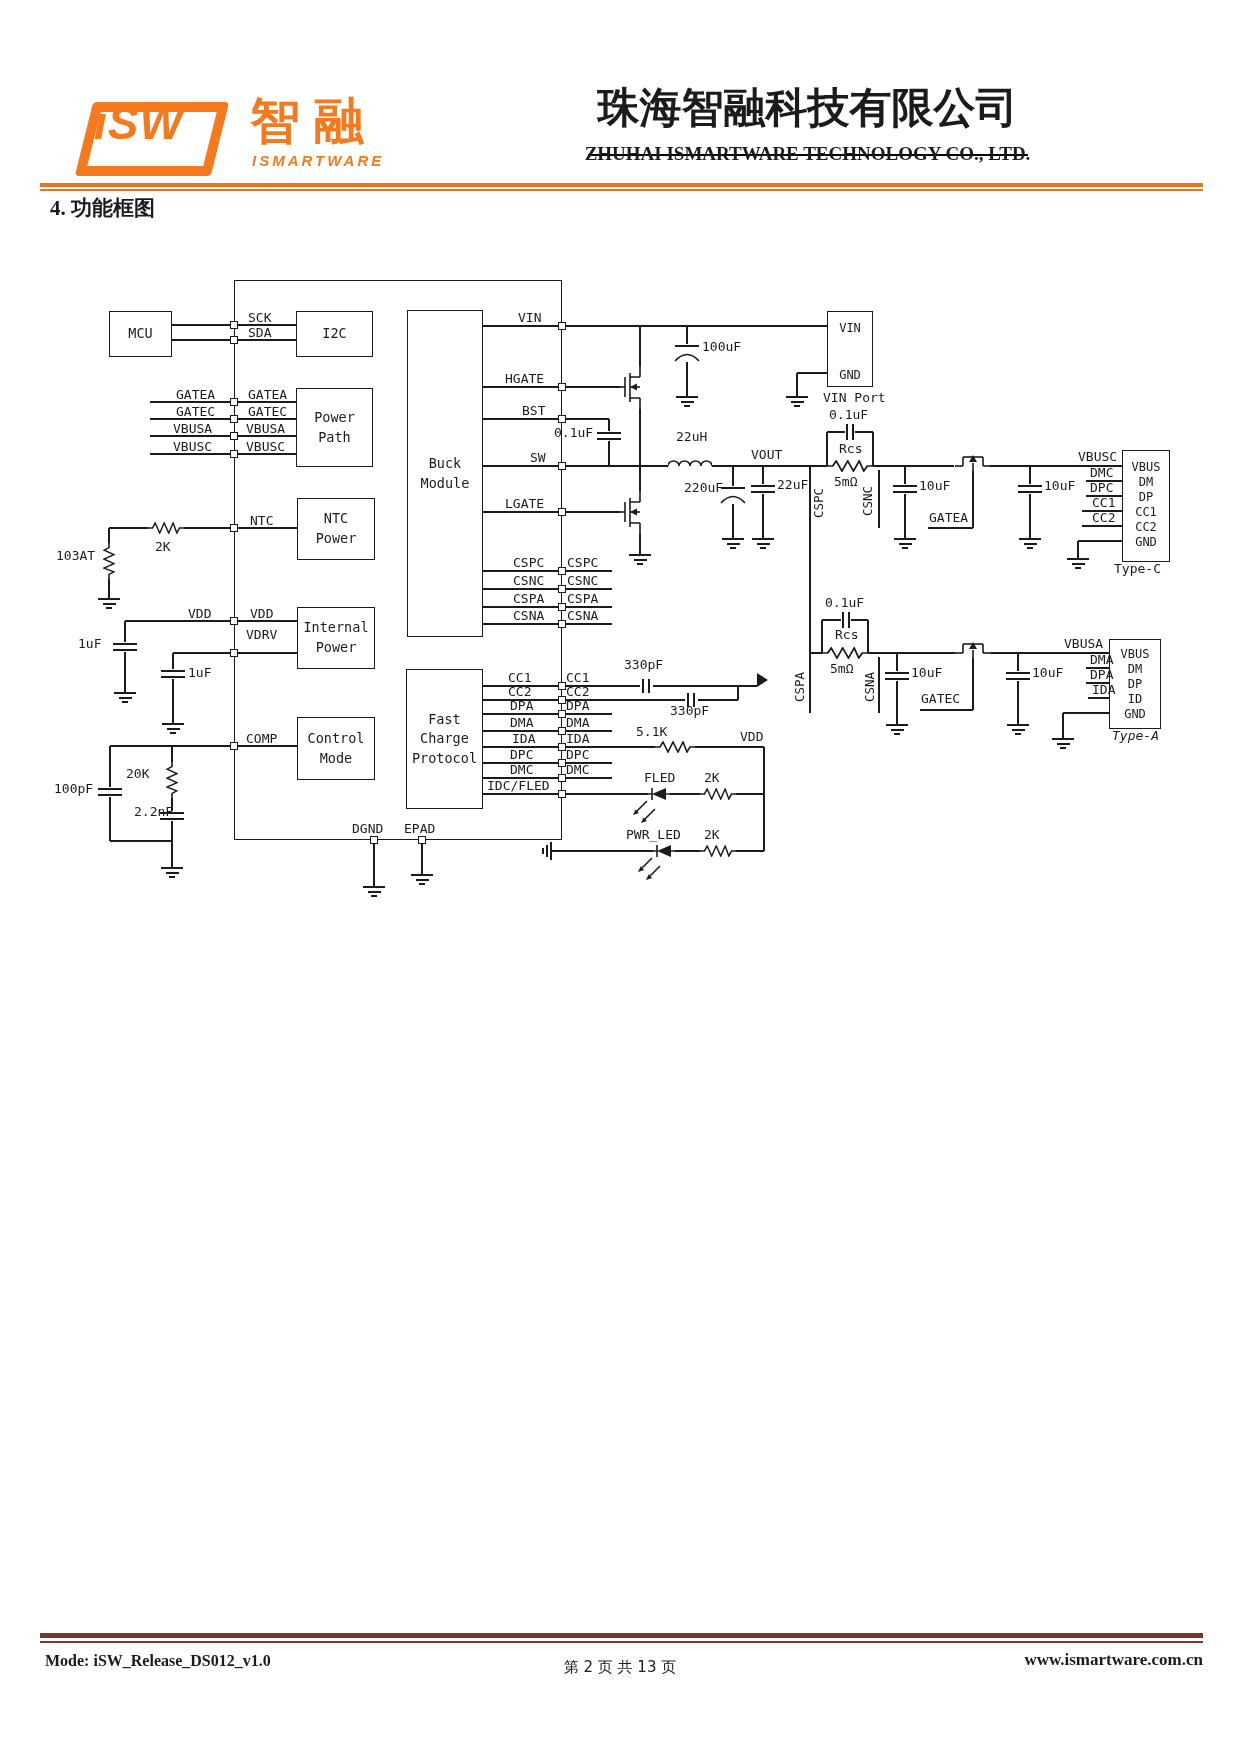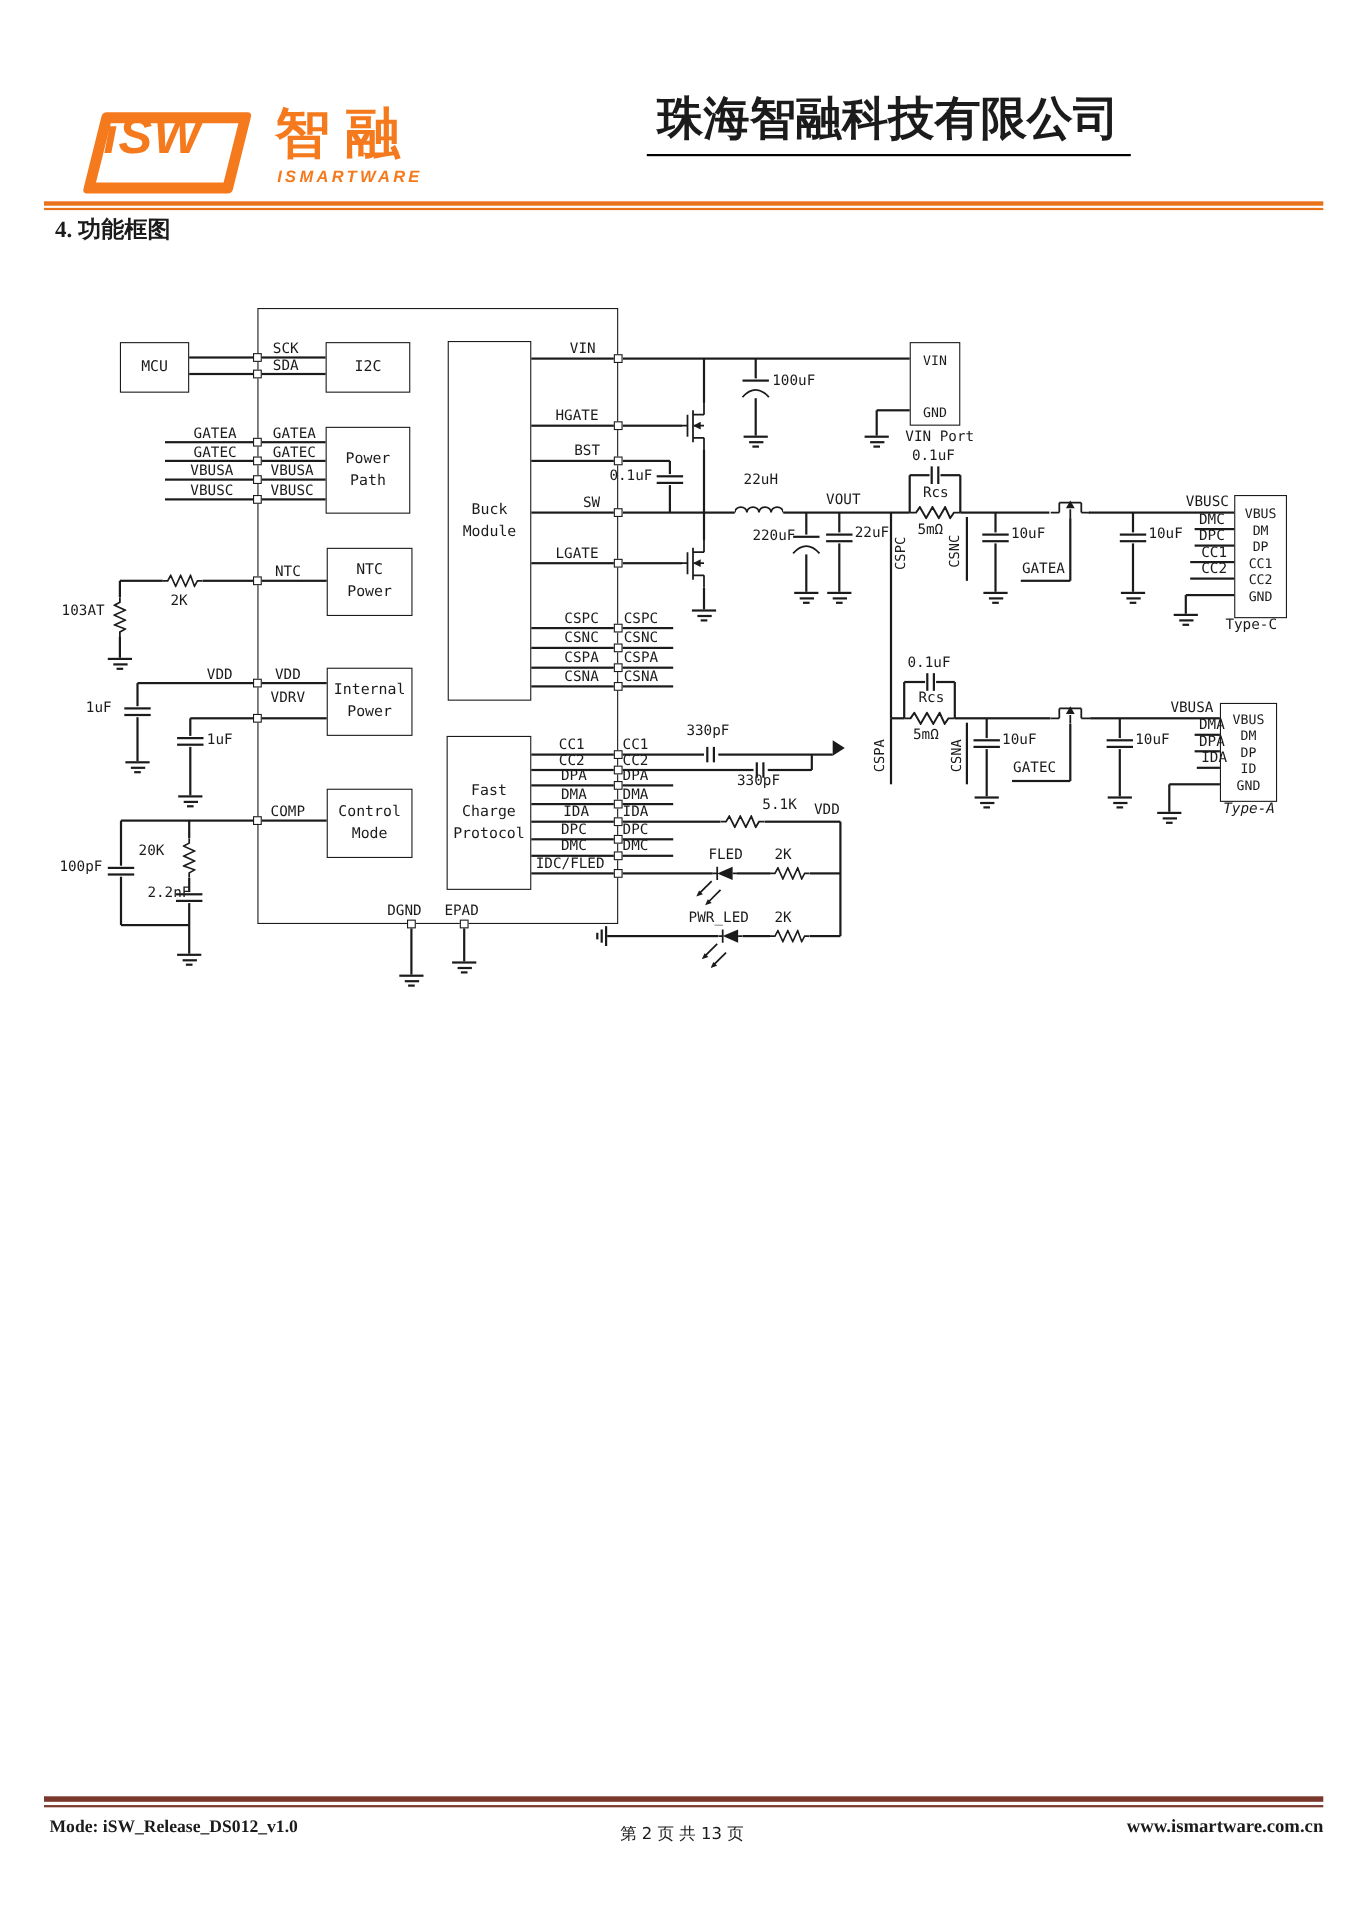--- a/index.html
+++ b/index.html
@@ -7,21 +7,21 @@
        font-family:"DejaVu Sans Mono",monospace;color:#1b1b1b;}
   .abs{position:absolute;}
   
   #logo-skew{position:absolute;left:6px;top:14px;width:116px;height:54px;border:10px solid #f5791d;
              transform:skewX(-14deg);border-radius:4px;}
   #logo-isw{position:absolute;left:16px;top:8px;width:120px;font:bold italic 46px "Liberation Sans",sans-serif;
             color:#f5791d;letter-spacing:1px;}
   #logo-cn{position:absolute;left:172px;top:0px;font:bold 50px "Liberation Sans",sans-serif;color:#f5791d;letter-spacing:14px;white-space:nowrap;}
   #logo-sub{position:absolute;left:174px;top:64px;font:bold italic 15px "Liberation Sans",sans-serif;color:#f5791d;letter-spacing:3px;}
   #company-cn{font-family:Liberation Sans, sans-serif;font-size:42px;font-weight:bold;
-              border-bottom:2.5px solid #000;padding:0 10px 4px 10px;display:inline-block;white-space:nowrap;}
+              border-bottom:2.5px solid #000;padding:0 10px 18px 10px;display:inline-block;white-space:nowrap;}
   #company-en{font-family:"Liberation Serif","DejaVu Serif",serif;font-size:19px;font-weight:bold;white-space:nowrap;}
   .hrule{position:absolute;left:40px;width:1163px;background:#e8731a;}
   #section-title{position:absolute;left:50px;top:194px;font:bold 21px "Liberation Serif","DejaVu Serif",serif;}
   
   .frule{position:absolute;left:40px;width:1163px;background:#7a372c;}
   .ftext{position:absolute;font-family:"Liberation Serif","DejaVu Serif",serif;font-size:16px;font-weight:bold;}
   
   #schematic{position:absolute;left:0;top:0;width:1240px;height:960px;}
   .wire{position:absolute;background:#1b1b1b;}
   .plate{position:absolute;background:#1b1b1b;}
@@ -45,20 +45,23 @@
 
 <div class="abs" style="left:0;top:0;width:1240px;height:190px;">
   <div class="abs" style="left:78px;top:88px;width:420px;height:90px;">
     <div id="logo-skew"></div>
     <div id="logo-isw">iSW</div>
     <div id="logo-cn">智融</div>
     <div id="logo-sub">ISMARTWARE</div>
   </div>
   <div class="abs" style="left:555px;top:80px;width:505px;text-align:center;">
     <span id="company-cn">珠海智融科技有限公司</span>
+  </div>
+  <div class="abs" style="left:555px;top:143px;width:505px;text-align:center;">
+    <span id="company-en">ZHUHAI ISMARTWARE TECHNOLOGY CO., LTD.</span>
   </div>
   <div class="hrule" style="top:183px;height:3.5px;"></div>
   <div class="hrule" style="top:189px;height:1.5px;"></div>
 </div>
 
 <div id="section-title">4.  功能框图</div>
 
 <div id="schematic">
 
   <div class="blk" style="left:234px;top:280px;width:328px;height:560px;border-width:1.6px;background:transparent;"></div>
@@ -534,21 +537,21 @@
     <div class="lbl" style="left: 830px; top: 662px;">5mΩ</div>
     <div class="lbl" style="left: 911px; top: 666px;">10uF</div>
     <div class="lbl" style="left: 1032px; top: 666px;">10uF</div>
     <div class="lbl" style="left: 921px; top: 692px;">GATEC</div>
     <div class="lbl" style="left: 1064px; top: 637px;">VBUSA</div>
     <div class="lbl" style="left: 1090px; top: 653px;">DMA</div>
     <div class="lbl" style="left: 1090px; top: 668px;">DPA</div>
     <div class="lbl" style="left: 1092px; top: 683px;">IDA</div>
     <div class="lbl" style="left: 624px; top: 658px;">330pF</div>
     <div class="lbl" style="left: 670px; top: 704px;">330pF</div>
-    <div class="lbl" style="left: 693px; top: 725px;">5.1K</div>
+    <div class="lbl" style="left: 636px; top: 725px;">5.1K</div>
     <div class="lbl" style="left: 740px; top: 730px;">VDD</div>
     <div class="lbl" style="left: 644px; top: 771px;">FLED</div>
     <div class="lbl" style="left: 704px; top: 771px;">2K</div>
     <div class="lbl" style="left: 626px; top: 828px;">PWR_LED</div>
     <div class="lbl" style="left: 704px; top: 828px;">2K</div>
     <div class="lbl" style="left: 823px; top: 391px;">VIN Port</div>
     <div class="lbl" style="left: 1114px; top: 562px;">Type-C</div>
     <div class="lbl" style="left: 1112px; top: 729px; font-style: italic;">Type-A</div>
     <div class="vlbl" style="left: 813px; top: 488px;">CSPC</div>
     <div class="vlbl" style="left: 862px; top: 486px;">CSNC</div>

